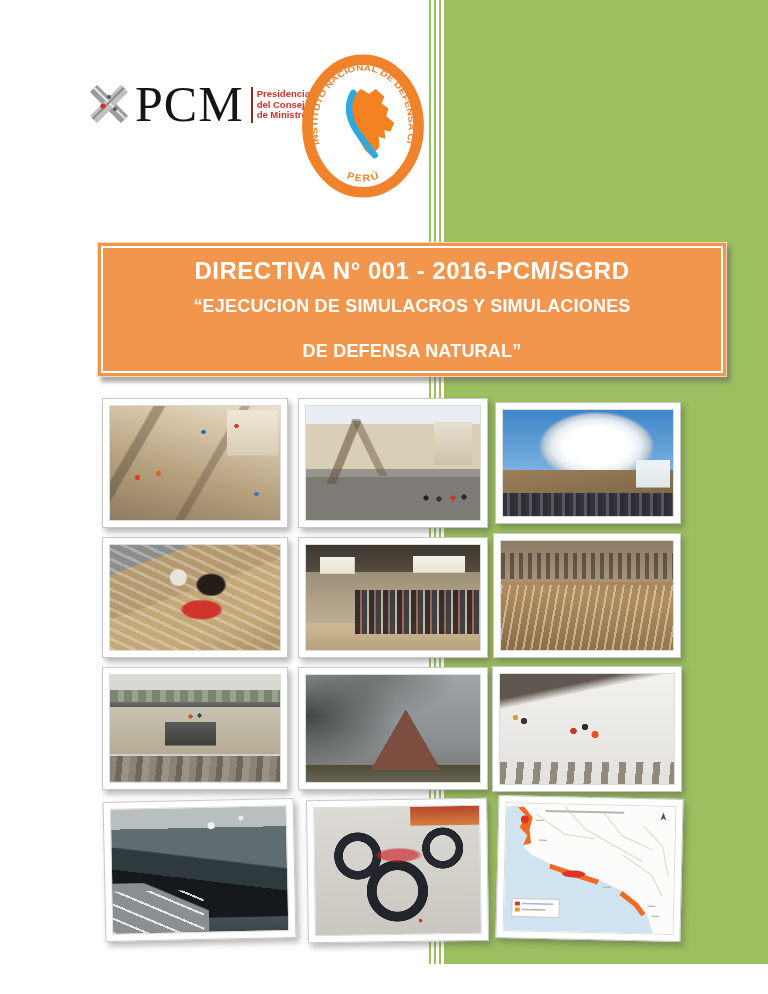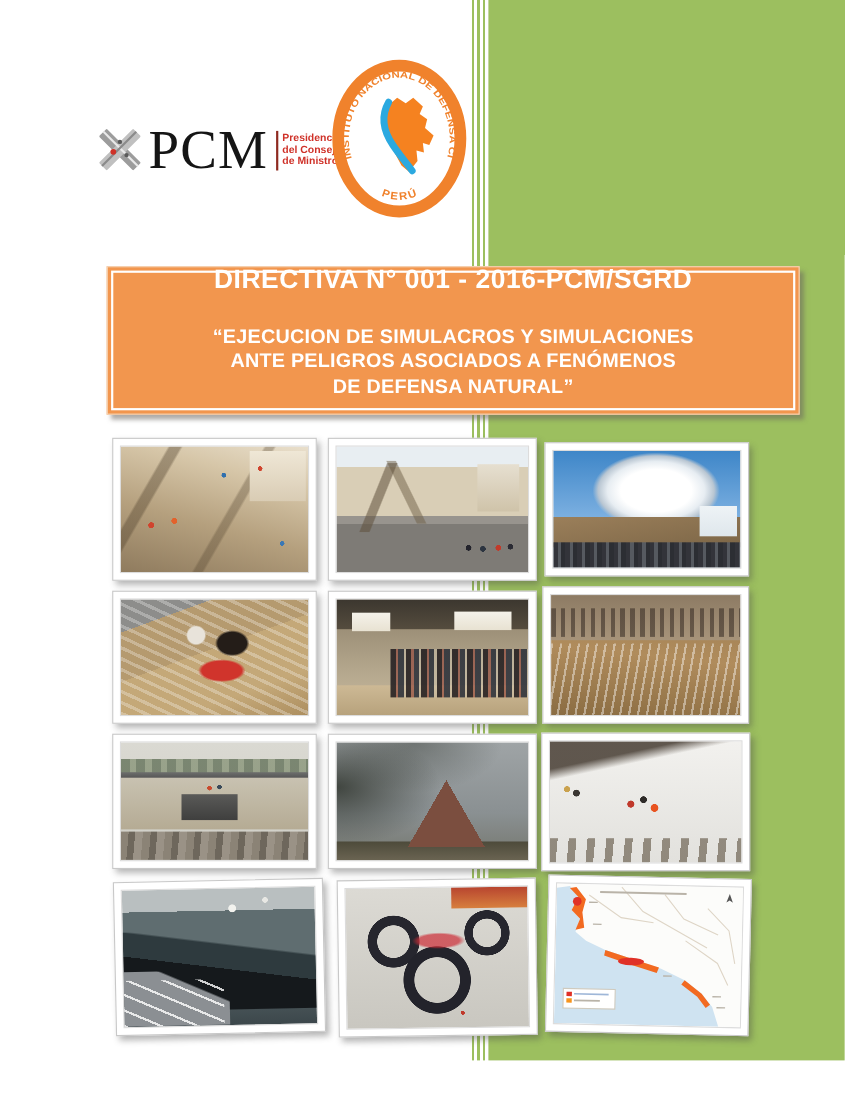--- a/index.html
+++ b/index.html
@@ -6,38 +6,38 @@
   body{width:768px;height:994px;position:relative;overflow:hidden;
        font-family:"Liberation Sans",sans-serif;}
   .page{position:absolute;inset:0;background:#ffffff;}
 
   
   .band{position:absolute;left:444px;top:0;width:324px;height:964px;background:#9CBF5F;z-index:1;}
   .stripes{position:absolute;left:429px;top:0;width:14px;height:964px;z-index:1;
     background:repeating-linear-gradient(90deg,#9CBF5F 0 2px,transparent 2px 5px);}
 
   
-  .pcm{position:absolute;left:86px;top:110px;height:52px;display:flex;align-items:center;z-index:3;}
+  .pcm{position:absolute;left:86px;top:78px;height:52px;display:flex;align-items:center;z-index:3;}
   .pcm-emblem{width:46px;height:46px;}
   .pcm-acronym{font-family:"Liberation Serif",serif;font-size:50px;line-height:.92;color:#151515;
     margin-left:3px;letter-spacing:1px;}
   .pcm-divider{width:2px;height:36px;background:#8e2a20;margin:2px 4px 0 7px;}
   .pcm-ministry{display:flex;flex-direction:column;font-size:9.5px;font-weight:bold;
     color:#cf3128;line-height:1.12;padding-top:2px;}
 
   
   .indeci{position:absolute;left:298px;top:50px;width:130px;height:152px;z-index:3;}
 
   
   .banner{position:absolute;left:97px;top:242px;width:630px;height:135px;background:#F2964E;
     border:1px solid #f6d9bd;box-shadow:4px 5px 4px rgba(105,100,95,.55);z-index:4;box-sizing:border-box;}
   .banner-inner{position:absolute;inset:3px;border:2px solid #ffffff;display:flex;flex-direction:column;
     align-items:center;justify-content:center;text-align:center;color:#ffffff;}
   .banner-title{margin:0 0 10px 0;font-size:24px;font-weight:bold;letter-spacing:.5px;}
-  .banner-sub{margin:16px;font-size:18px;font-weight:bold;line-height:1.24;letter-spacing:.2px;}
+  .banner-sub{margin:0;font-size:18px;font-weight:bold;line-height:1.24;letter-spacing:.2px;}
 
   
   .photo{position:absolute;margin:0;background:#ffffff;border:1px solid #c8c8c8;padding:6px;
     box-shadow:3px 4px 6px rgba(70,70,70,.40);box-sizing:border-box;z-index:2;}
   .ph{width:100%;height:100%;border:1px solid #dcdcdc;box-sizing:border-box;}
   .r1c1{left:102px;top:398px;width:186px;height:130px;}
   .r1c2{left:298px;top:398px;width:190px;height:130px;}
   .r1c3{left:495px;top:402px;width:186px;height:122px;}
   .r2c1{left:102px;top:537px;width:186px;height:121px;}
   .r2c2{left:298px;top:537px;width:190px;height:121px;}
@@ -174,21 +174,21 @@
     <text font-size="10" font-weight="bold" fill="#F0822C" letter-spacing="1.5">
       <textPath href="#arcBot" startOffset="6" textLength="36" lengthAdjust="spacingAndGlyphs">PERÚ</textPath>
     </text>
   </svg>
 
   <div class="banner">
     <div class="banner-inner">
       <h1 class="banner-title">DIRECTIVA N° 001 - 2016-PCM/SGRD</h1>
       <p class="banner-sub">
         <span>“EJECUCION DE SIMULACROS Y SIMULACIONES</span><br>
-        <span>ANTE PELIGROS ASOCIADOS A FENÓMENOS</span><br>
+        <br>
         <span>DE DEFENSA NATURAL”</span>
       </p>
     </div>
   </div>
 
   <figure class="photo r1c1" title="Earthquake rubble search and rescue">
     <div class="ph sc-rubble"></div>
   </figure>
   <figure class="photo r1c2" title="Collapsed buildings after earthquake">
     <div class="ph sc-street"></div>

